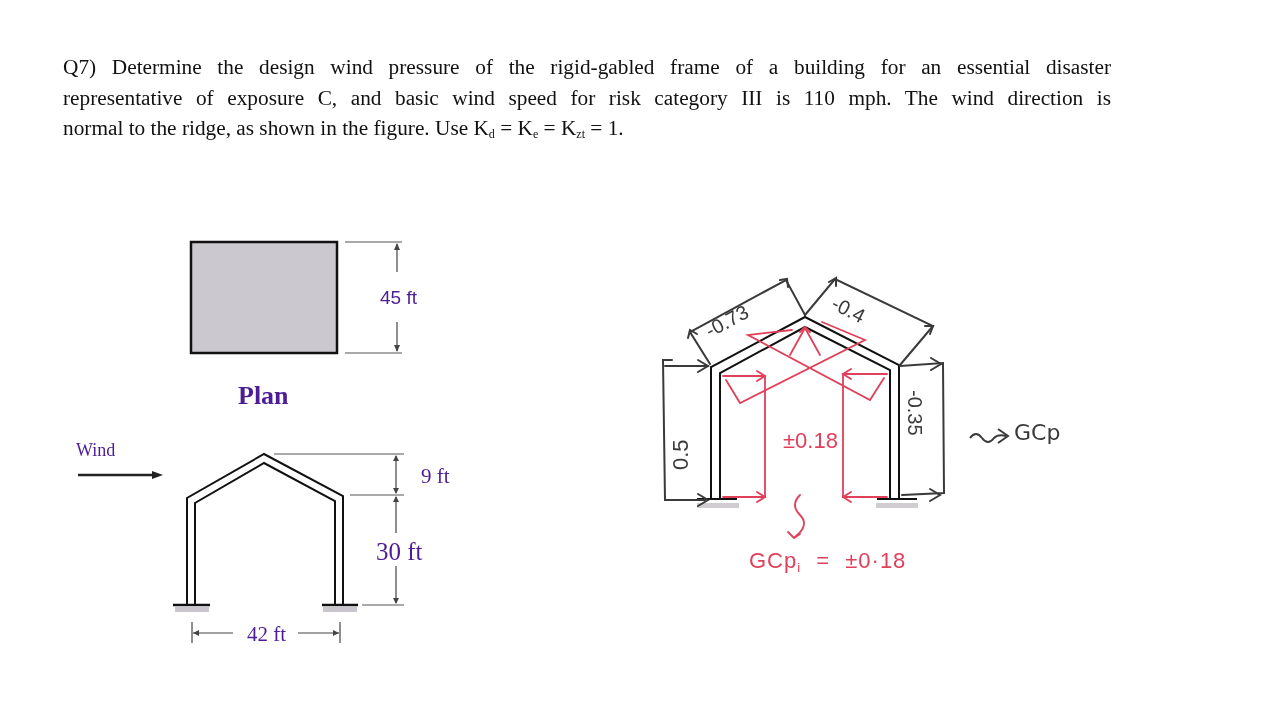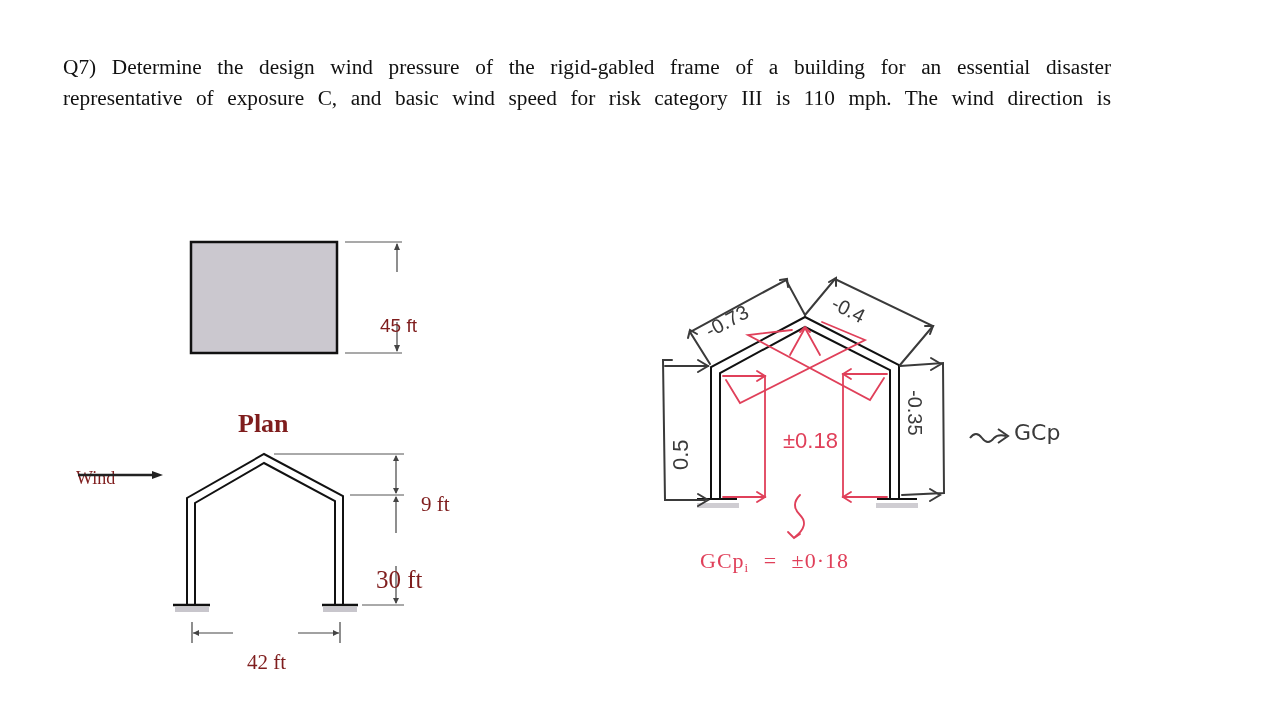--- a/index.html
+++ b/index.html
@@ -1,31 +1,32 @@
 <!DOCTYPE html>
 <html><head>
 <meta charset="utf-8">
 <style>
   html, body { margin: 0; padding: 0; background: #ffffff; }
   body { width: 1275px; height: 720px; position: relative; overflow: hidden; font-family: "Liberation Serif", "DejaVu Serif", serif; color: #111; }
   .question { position: absolute; left: 63px; top: 52px; width: 1048px; font-size: 21.3px; line-height: 30.5px; text-align: justify; }
   .q-line { display: block; text-align: justify; text-align-last: justify; }
   .q-line.last { text-align-last: left; }
   sub { font-size: 12px; vertical-align: -3px; }
-  .label { position: absolute; font-family: "Liberation Serif", serif; font-size: 21px; color: #7f1d1d; margin-top: 28px; }
+  .label { position: absolute; font-family: "Liberation Serif", serif; font-size: 21px; color: #4c1d95; }
   .label.bold { font-weight: bold; }
   .hand { position: absolute; }
   svg text { font-family: "Liberation Sans", sans-serif; }
 </style>
 </head>
 <body>
 
 <div class="question">
   <span class="q-line"><span>Q7)</span> <span>Determine the design wind pressure of the rigid-gabled frame of a building for an essential disaster</span></span>
   <span class="q-line">representative of exposure C, and basic wind speed for risk category III is 110 mph. The wind direction is</span>
+  <span class="q-line last"><span>normal to the ridge, as shown in the figure. Use </span><span><span>K</span><sub>d</sub></span><span> = </span><span><span>K</span><sub>e</sub></span><span> = </span><span><span>K</span><sub>zt</sub></span><span> = </span><span>1.</span></span>
 </div>
 
 <svg style="position:absolute;left:180px;top:230px" width="240" height="140">
   <rect x="11" y="12" width="146" height="111" fill="#cbc8cf" stroke="#111" stroke-width="2.5"></rect>
   <line x1="165" y1="12" x2="222" y2="12" stroke="#555" stroke-width="1.2"></line>
   <line x1="165" y1="123" x2="222" y2="123" stroke="#555" stroke-width="1.2"></line>
   <line x1="217" y1="14" x2="217" y2="42" stroke="#444" stroke-width="1.2"></line>
   <polygon points="217,13 214,20 220,20" fill="#444"></polygon>
   <line x1="217" y1="92" x2="217" y2="121" stroke="#444" stroke-width="1.2"></line>
   <polygon points="217,122 214,115 220,115" fill="#444"></polygon>
@@ -139,17 +140,17 @@
 </svg>
 
 <div class="hand" style="left:968px;top:420px;">
   <svg width="45" height="30">
     <path d="M2,18 q6,-8 12,0 q6,8 12,0 q4,-4 12,-2" fill="none" stroke="#3a3a3a" stroke-width="2"></path>
     <polyline points="30,9 40,16 30,23" fill="none" stroke="#3a3a3a" stroke-width="2"></polyline>
   </svg>
   <span style="position:absolute;left:46px;top:0px;font-family:'DejaVu Sans',sans-serif;font-size:22px;color:#3a3a3a;">GCp</span>
 </div>
 
-<div class="hand" style="left:700px;top:548px;font-family:Liberation Serif, serif;font-size:22px;color:#e0405a;letter-spacing:1px;">
+<div class="hand" style="left:749px;top:548px;font-family:Liberation Sans, sans-serif;font-size:22px;color:#e0405a;letter-spacing:1px;">
   <span>GCp</span><sub style="font-size:13px;vertical-align:-4px;">i</sub>
   <span style="margin:0 8px;">=</span>
   <span>±0·18</span>
 </div>
 
 </body></html>

